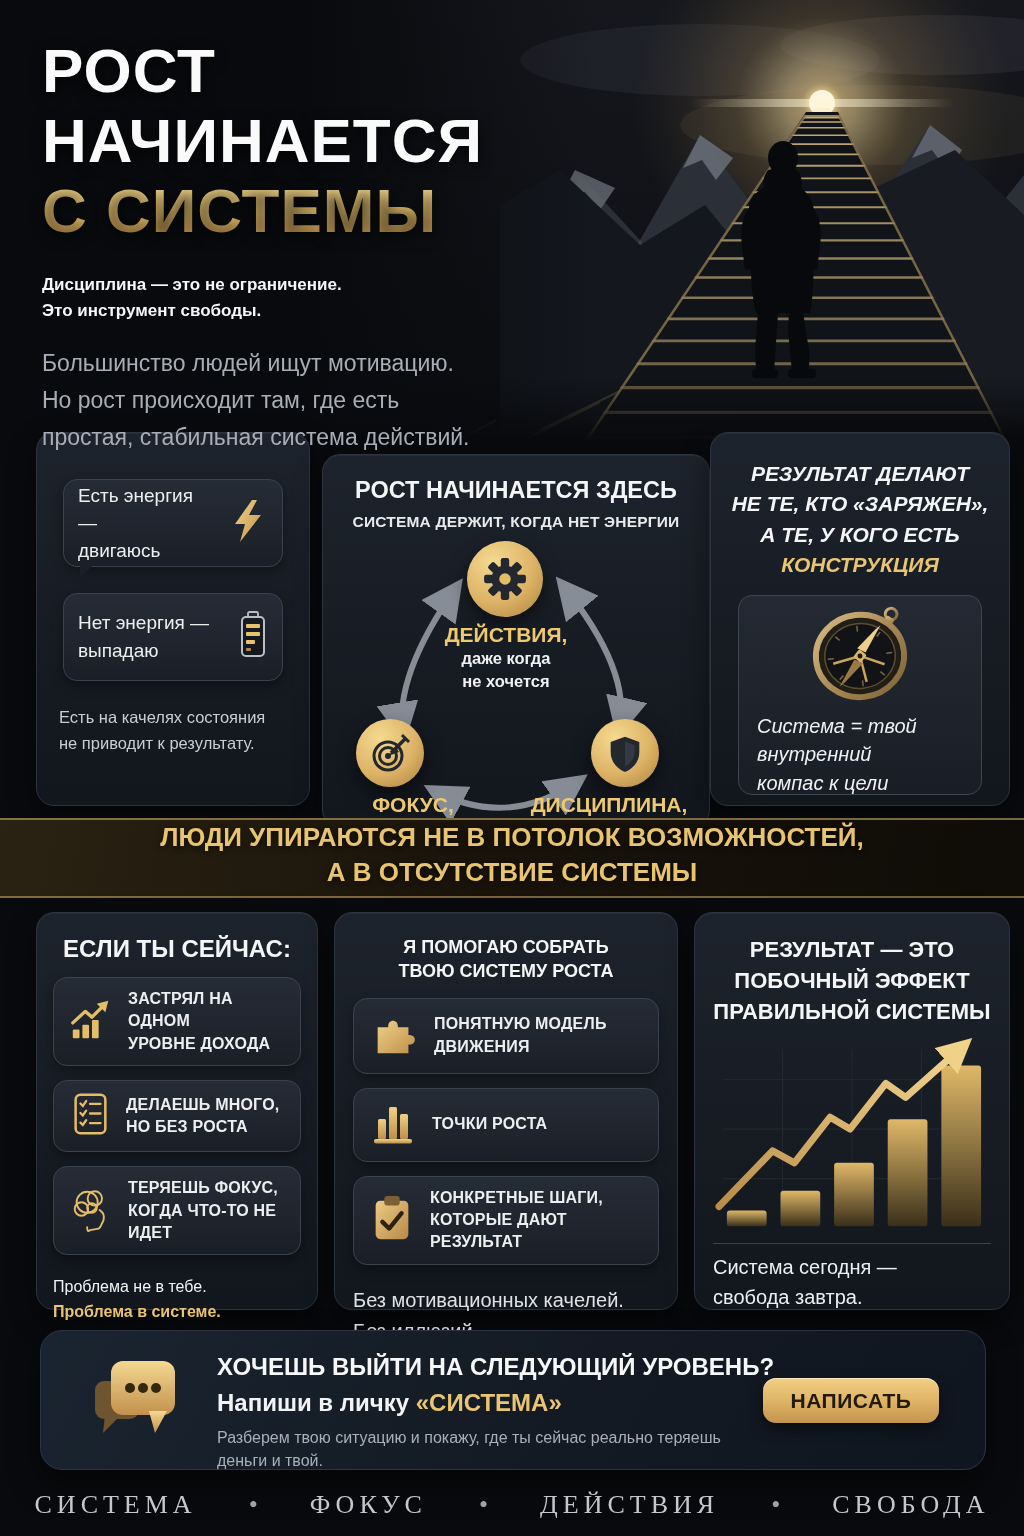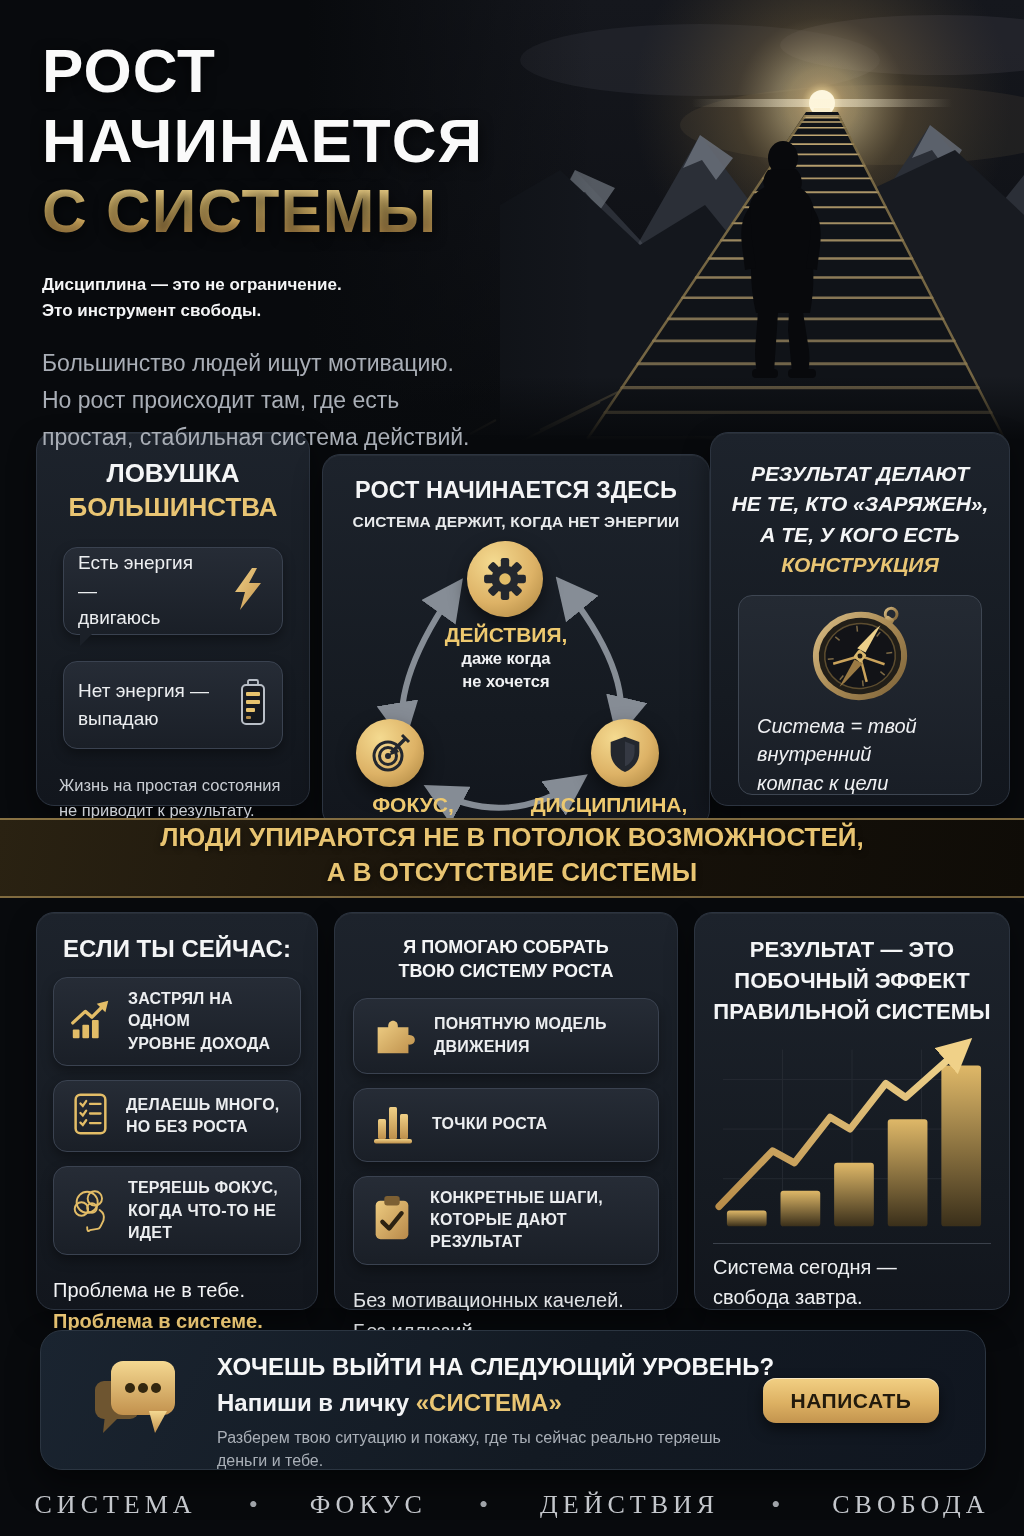--- a/index.html
+++ b/index.html
@@ -74,21 +74,21 @@
      background:linear-gradient(100deg,#2a2212 0%,#1a140b 45%,#0f0c07 100%);
      border-top:2px solid rgba(214,180,108,.55);border-bottom:2px solid rgba(214,180,108,.5);
      display:flex;flex-direction:column;align-items:center;box-sizing:border-box;}
   .banner div{font-size:26px;font-weight:bold;color:#e8c471;line-height:1.35;text-shadow:0 2px 6px rgba(0,0,0,.6);}
 
   
   #now{left:36px;top:912px;width:282px;height:398px;padding:22px 16px;}
   #now .card-title{font-size:24px;}
   .mini{margin-top:14px;}
   .mini .txt{font-size:16px;font-weight:bold;line-height:1.4;letter-spacing:.2px;}
-  #now .foot{margin-top:20px;font-size:20px;line-height:1.55;}
+  #now .foot{margin-top:20px;font-size:16px;line-height:1.55;}
   #help{left:334px;top:912px;width:344px;height:398px;padding:22px 18px;}
   #help .card-title{font-size:18px;line-height:1.35;}
   #help .foot{margin-top:20px;font-size:20px;line-height:1.55;color:#dfe1e4;}
   #result{left:694px;top:912px;width:316px;height:398px;padding:22px 18px;}
   #result .card-title{font-size:22px;line-height:1.4;}
   #result .foot{margin-top:8px;font-size:20px;line-height:1.5;color:#eceef0;}
   .chart-wrap{margin-top:10px;height:206px;border-bottom:1.5px solid #3b414b;}
 
   
   .cta{position:absolute;left:40px;top:1330px;width:944px;height:138px;border-radius:22px;
@@ -219,24 +219,20 @@
       <span>Это инструмент свободы.</span>
     </p>
     <p class="lead">
       <span>Большинство людей ищут мотивацию.</span><br>
       <span>Но рост происходит там, где есть</span><br>
       <span>простая, стабильная система действий.</span>
     </p>
   </header>
 
   <section class="card" id="trap">
-    <div class="card-title">
-      <span>ЛОВУШКА</span><br>
-      <span class="gold">БОЛЬШИНСТВА</span>
-    </div>
     <div class="chip tail b1">
       <div class="txt">
         <span>Есть энергия —</span><br>
         <span>двигаюсь</span>
       </div>
       <span style="margin-left:auto;">
         <svg width="40" height="46" viewBox="0 0 40 46">
           <defs>
               <linearGradient id="boltG" x1="0" y1="0" x2="1" y2="1">
             <stop offset="0" stop-color="#f0d086"></stop>
@@ -257,21 +253,21 @@
           <rect x="10" y="1" width="10" height="5" rx="1.5" fill="none" stroke="#b9bfc7" stroke-width="1.8"></rect>
           <rect x="4" y="6" width="22" height="39" rx="4" fill="rgba(0,0,0,.3)" stroke="#b9bfc7" stroke-width="2"></rect>
           <rect x="8" y="13" width="14" height="4" rx="1" fill="#e7c36e"></rect>
           <rect x="8" y="21" width="14" height="4" rx="1" fill="#e7c36e"></rect>
           <rect x="8" y="29" width="9" height="4" rx="1" fill="#e7c36e"></rect>
           <rect x="8" y="37" width="5" height="3" rx="1" fill="#b28a47"></rect>
         </svg>
       </span>
     </div>
     <div class="foot">
-      <span>Жизнь на простая состояния</span><br>
+      <span>Есть на качелях состояния</span><br>
       <span>не приводит к результату.</span>
     </div>
   </section>
 
   <section class="card" id="cycle">
     <div class="card-title">РОСТ НАЧИНАЕТСЯ ЗДЕСЬ</div>
     <div class="sub">СИСТЕМА ДЕРЖИТ, КОГДА НЕТ ЭНЕРГИИ</div>
     <div class="diagram">
       <svg width="376" height="288" viewBox="0 0 376 288">
         <defs>
@@ -594,21 +590,21 @@
       </svg>
     </div>
     <div class="cta-text">
       <div class="cta-title">ХОЧЕШЬ ВЫЙТИ НА СЛЕДУЮЩИЙ УРОВЕНЬ?</div>
       <div class="cta-line2">
         <span>Напиши в личку</span>
         <span class="gold">«СИСТЕМА»</span>
       </div>
       <div class="cta-body">
         <span>Разберем твою ситуацию и покажу, где ты сейчас реально теряешь</span><br>
-        <span>деньги и тебе.</span>
+        <span>деньги и твой.</span>
       </div>
     </div>
     <button class="cta-btn">НАПИСАТЬ</button>
   </section>
 
   <div class="tags">
     <span>СИСТЕМА</span>
     <span class="dot">•</span>
     <span>ФОКУС</span>
     <span class="dot">•</span>

